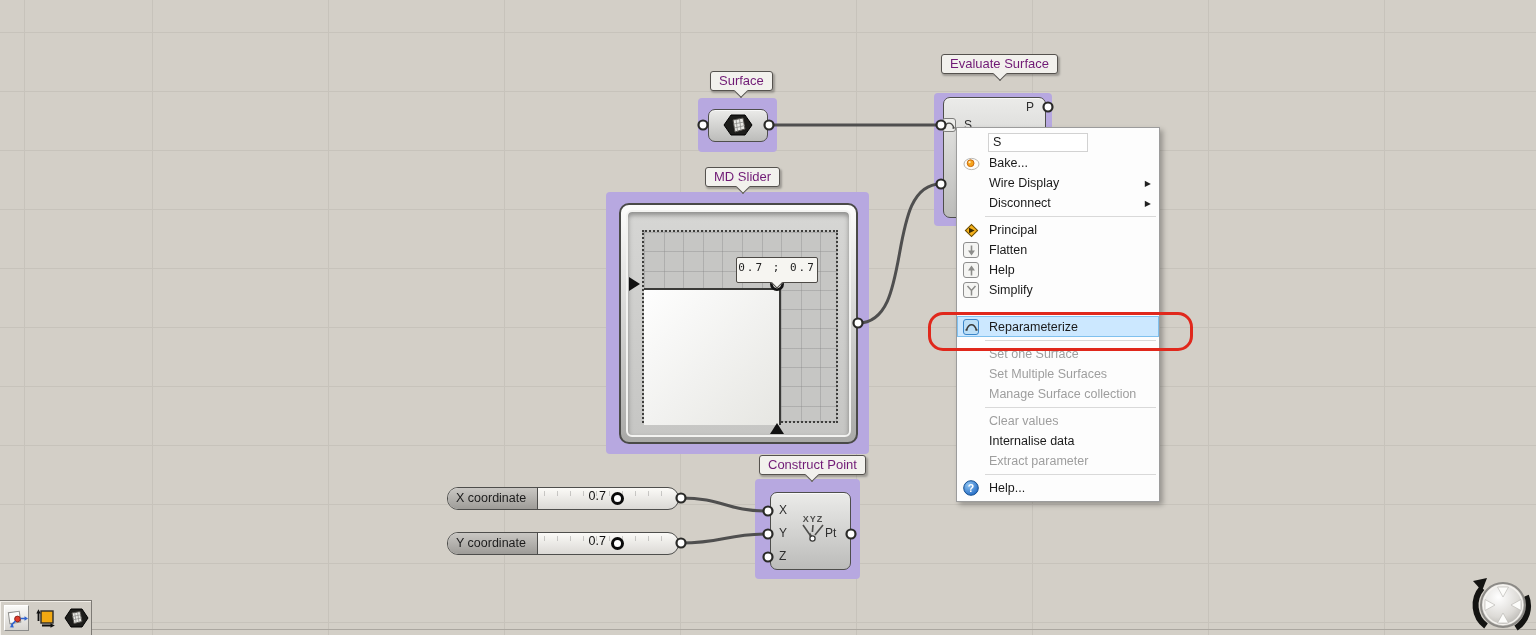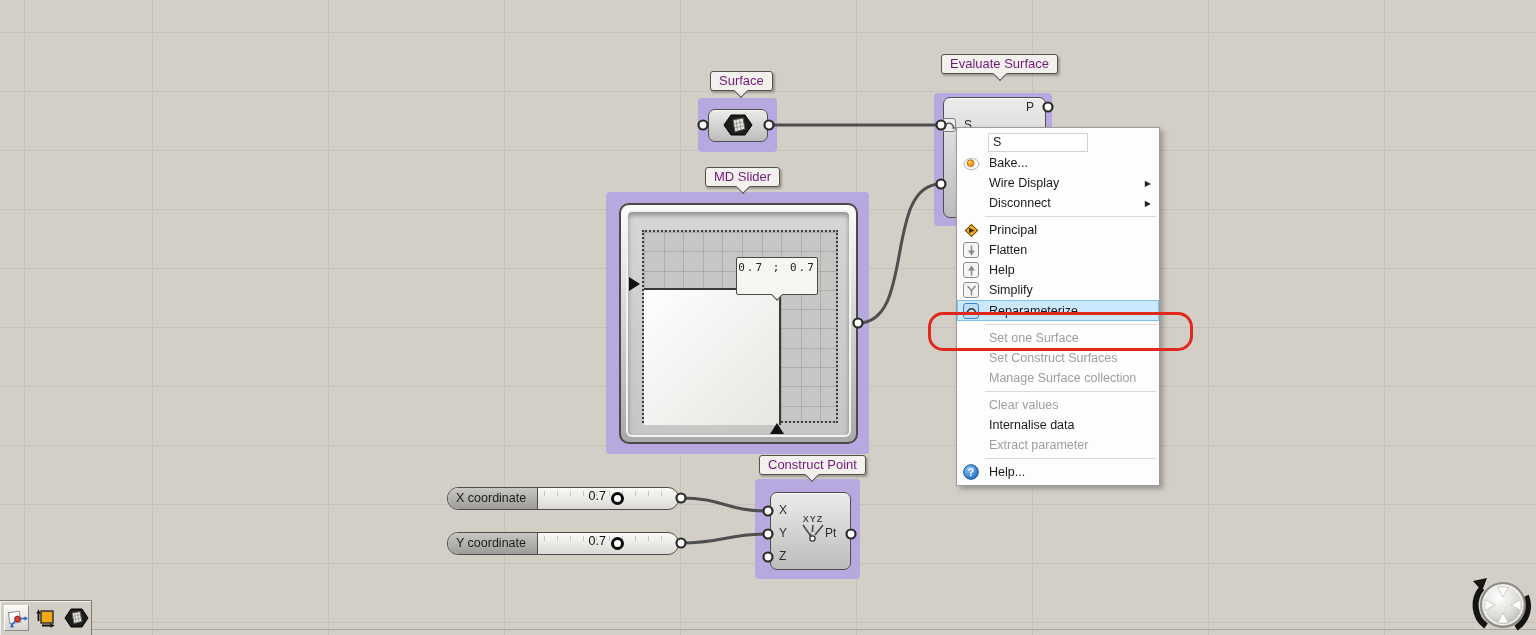--- a/index.html
+++ b/index.html
@@ -44,21 +44,21 @@
       repeating-linear-gradient(to bottom, rgba(130,130,130,.35) 0 1px, transparent 1px 19.3px);}
   #md-white{position:absolute; left:0px; top:56px; width:137px; height:137px;
     background:linear-gradient(135deg,#fefefe,#e6e6e2);
     border-top:2px solid #3a3a38; border-right:2px solid #3a3a38;}
   #md-knob{position:absolute; left:770px; top:277px; width:14px; height:14px; border-radius:50%;
     background:#fff; border:3.5px solid #141414; z-index:14;}
   #md-marker-left{position:absolute; left:629px; top:277px; width:0; height:0; z-index:13;
     border-top:7px solid transparent; border-bottom:7px solid transparent; border-left:11px solid #111;}
   #md-marker-bottom{position:absolute; left:770px; top:423px; width:0; height:0; z-index:13;
     border-left:7px solid transparent; border-right:7px solid transparent; border-bottom:11px solid #111;}
-  #md-value{position:absolute; left:736px; top:257px; width:82px; height:38px; z-index:41;
+  #md-value{position:absolute; left:736px; top:257px; width:82px; height:26px; z-index:41;
     background:#f6f5f1; border:1px solid #4d4a46; border-radius:2px;
     font-family:"DejaVu Sans Mono", monospace; font-size:11px; letter-spacing:2px;
     color:#222; text-align:center; line-height:19px;}
   #md-value::after{content:""; position:absolute; left:50%; bottom:-4.5px; width:7px; height:7px;
     background:#f6f5f1; border-right:1px solid #4d4a46; border-bottom:1px solid #4d4a46;
     transform:translateX(-50%) rotate(45deg);}
   
   .nslider{position:absolute; width:232px; height:23px; border:1.5px solid #4e4e4c; border-radius:11px;
     background:linear-gradient(180deg,#fbfaf7,#dbd9d5); z-index:10; overflow:hidden; display:flex;}
   .nslider .lab{width:90px; background:linear-gradient(180deg,#c9c7c3,#9e9c98);
@@ -73,21 +73,21 @@
     background:#fff; border:3px solid #0a0a0a;}
   
   #menu{position:absolute; left:956px; top:127px; width:204px; background:#fdfdfd;
     border:1px solid #9c9c9c; z-index:50; padding:3px 0;
     box-shadow:3px 3px 5px rgba(0,0,0,.28); font-size:12.5px; color:#1a1a1a;}
   .mi{display:flex; align-items:center; height:20px; padding-left:3px; position:relative;}
   .mi .ic{width:22px; height:18px; display:flex; align-items:center; justify-content:center; flex:0 0 22px;}
   .mi .txt{margin-left:7px; white-space:nowrap;}
   .mi .arrow{margin-left:auto; margin-right:8px; font-size:8px; color:#222;}
   .mi.disabled{color:#9e9e9e;text-align:right;}
-  .mi.highlight{background:var(--hl-bg); box-shadow:inset 0 0 0 1px var(--hl-border); height:21px;}
+  .mi.highlight{background:var(--hl-bg); box-shadow:inset 0 0 0 1px var(--hl-border); height:21px;margin-top:16px;}
   .mi.namefield{height:22px;}
   .mi.namefield .field{margin-left:28px; width:100px; height:19px; background:#fff;
     border:1px solid #d2d2d2; line-height:17px; padding-left:4px;}
   .msep{height:1px; background:#d9d9d9; margin:3px 3px 3px 28px;}
   .iconbox{width:16px; height:16px; border:1.2px solid #8f8f8f; border-radius:3px;
     background:#f5f5f3; display:flex; align-items:center; justify-content:center;}
   .mi.highlight .iconbox{border-color:#3c86c8; background:#bcdff7;}
   
   #annotation{position:absolute; left:928px; top:312px; width:265px; height:39px; z-index:60;
     border:3px solid var(--red); border-radius:15px; pointer-events:none;}
@@ -280,21 +280,21 @@
         </span>
         <span class="txt">Reparameterize</span>
       </div>
       <div class="msep"></div>
       <div class="mi disabled">
         <span class="ic"></span>
         <span class="txt">Set one Surface</span>
       </div>
       <div class="mi disabled">
         <span class="ic"></span>
-        <span class="txt">Set Construct Surfaces</span>
+        <span class="txt">Set Multiple Surfaces</span>
       </div>
       <div class="mi disabled">
         <span class="ic"></span>
         <span class="txt">Manage Surface collection</span>
       </div>
       <div class="msep"></div>
       <div class="mi disabled">
         <span class="ic"></span>
         <span class="txt">Clear values</span>
       </div>

